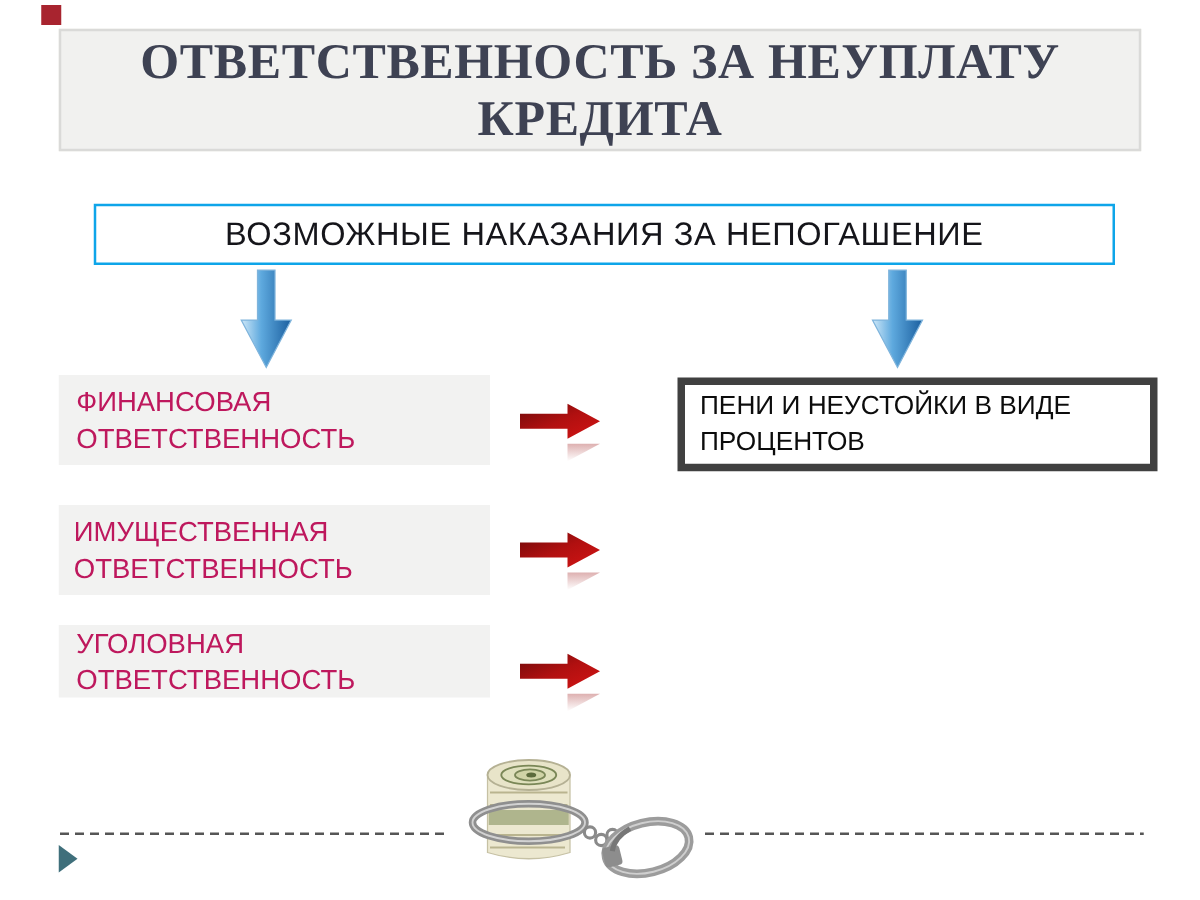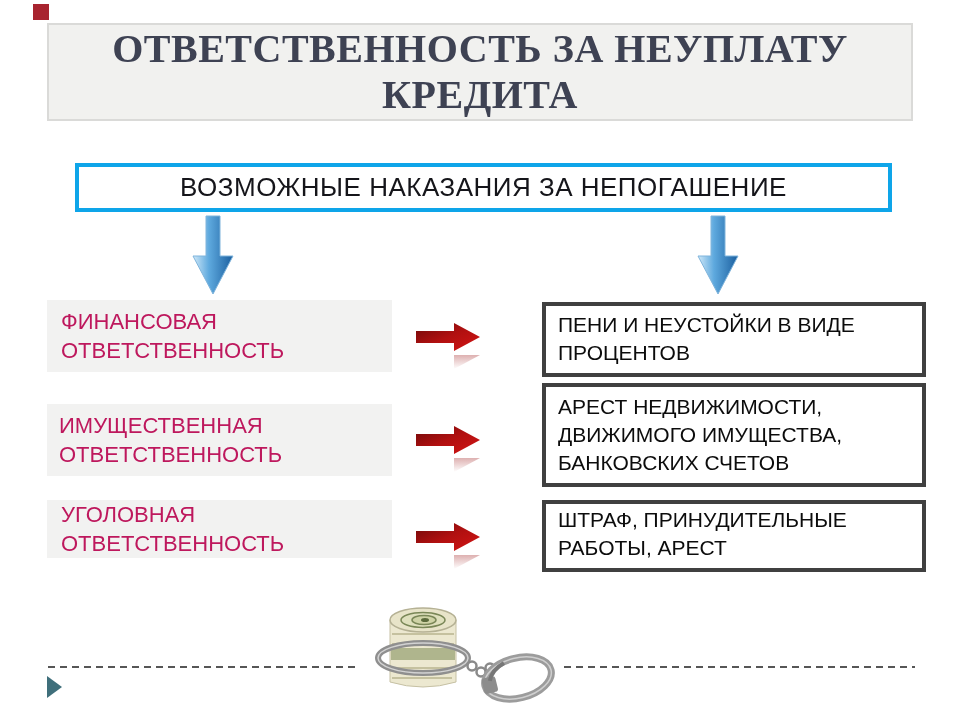--- a/index.html
+++ b/index.html
@@ -17,21 +17,21 @@
     display:flex;align-items:center;justify-content:center;text-align:center;
   }
   #title-text{
     font-family:"Liberation Serif",serif;font-weight:bold;
     font-size:40px;line-height:1.15;color:#3e4253;letter-spacing:.5px;
     padding:16px 40px;
   }
   
   #header-box{
     left:75px;top:163px;width:817px;height:49px;background:#ffffff;
-    border:4px solid #0ea5e9;display:flex;align-items:center;justify-content:center;
+    border:2px solid #0ea5e9;display:flex;align-items:center;justify-content:center;
     font-size:26px;color:#15151a;letter-spacing:.5px;white-space:nowrap;
   }
   .blue-arrow{width:44px;height:82px;}
   #blue-arrow-left{left:191px;top:214px;}
   #blue-arrow-right{left:696px;top:214px;}
   
   .cat-box{
     left:47px;width:345px;background:#f2f2f1;
     padding:10px 14px;font-size:22px;line-height:1.32;color:#be185d;
     display:flex;flex-direction:column;justify-content:center;
@@ -39,23 +39,23 @@
   #cat-1{top:300px;height:72px;}
   #cat-2{top:404px;height:72px;padding-left:12px;}
   #cat-3{top:500px;height:58px;}
   
   .red-arrow{width:66px;height:52px;left:416px;}
   #red-arrow-1{top:320px;}
   #red-arrow-2{top:423px;}
   #red-arrow-3{top:520px;}
   
   .pun-box{
-    left:542px;width:384px;background:#ffffff;border:4px solid #404040;
+    left:542px;width:384px;background:#ffffff;border:6px solid #404040;
     padding:6px 12px;font-size:21px;line-height:1.34;color:#0c0c0c;
-    display:flex;flex-direction:column;justify-content:flex-end;
+    display:flex;flex-direction:column;justify-content:center;
   }
   #pun-1{top:302px;height:75px;}
   #pun-2{top:383px;height:104px;}
   #pun-3{top:500px;height:72px;}
   
   #dashed-line{
     left:48px;top:666px;width:867px;height:2px;z-index:1;
     background:repeating-linear-gradient(90deg,#565656 0 7px,transparent 7px 12px);
   }
   #photo-block{left:358px;top:586px;width:202px;height:126px;background:#ffffff;z-index:2;}
@@ -124,26 +124,20 @@
     <polygon points="38,37 64,37 38,51" fill="url(#redfade)" transform="translate(0,-2)"></polygon>
   </svg>
   <svg class="abs red-arrow" id="red-arrow-3" viewBox="0 0 66 52">
     <polygon points="0,11 38,11 38,3 64,17 38,31 38,23 0,23" fill="url(#redgrad)"></polygon>
     <polygon points="38,37 64,37 38,51" fill="url(#redfade)" transform="translate(0,-2)"></polygon>
   </svg>
 
   <div class="abs pun-box" id="pun-1">
     <span>ПЕНИ И НЕУСТОЙКИ В ВИДЕ ПРОЦЕНТОВ</span>
   </div>
-  <div class="abs pun-box" id="pun-2">
-    <span>АРЕСТ НЕДВИЖИМОСТИ, ДВИЖИМОГО ИМУЩЕСТВА, БАНКОВСКИХ СЧЕТОВ</span>
-  </div>
-  <div class="abs pun-box" id="pun-3">
-    <span>ШТРАФ, ПРИНУДИТЕЛЬНЫЕ РАБОТЫ, АРЕСТ</span>
-  </div>
 
   <div class="abs" id="dashed-line"></div>
 
   <div class="abs" id="photo-block">
     <svg width="202" height="126" viewBox="0 0 202 126">
       <rect x="0" y="0" width="202" height="126" fill="#ffffff"></rect>
 
       <path d="M32 34 L98 34 L98 96 Q65 106 32 96 Z" fill="#ece8d0" stroke="#c6c1a4" stroke-width="1"></path>
       <line x1="34" y1="48" x2="96" y2="48" stroke="#b9b48f" stroke-width="1.5"></line>
       <line x1="34" y1="58" x2="96" y2="58" stroke="#b9b48f" stroke-width="1.5"></line>

